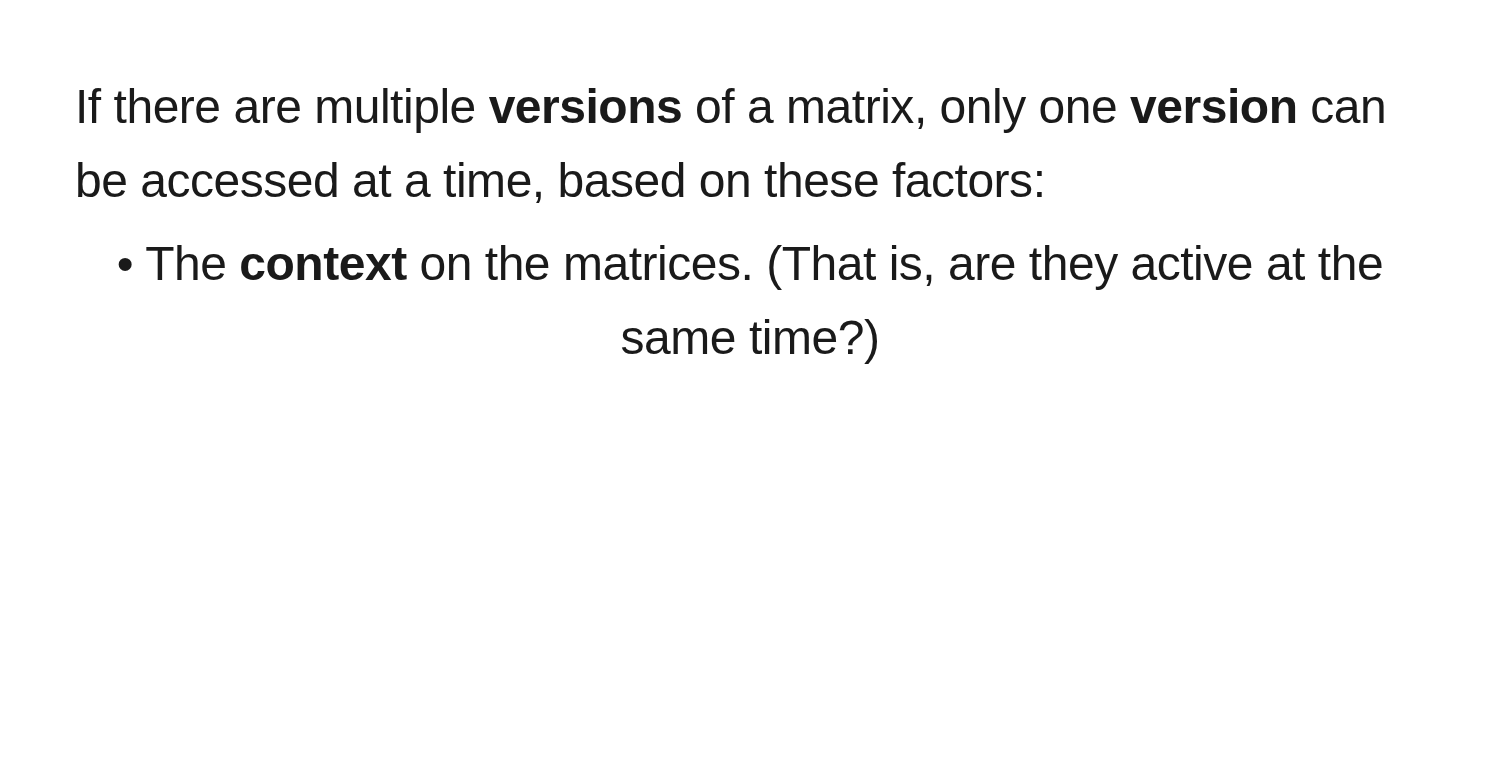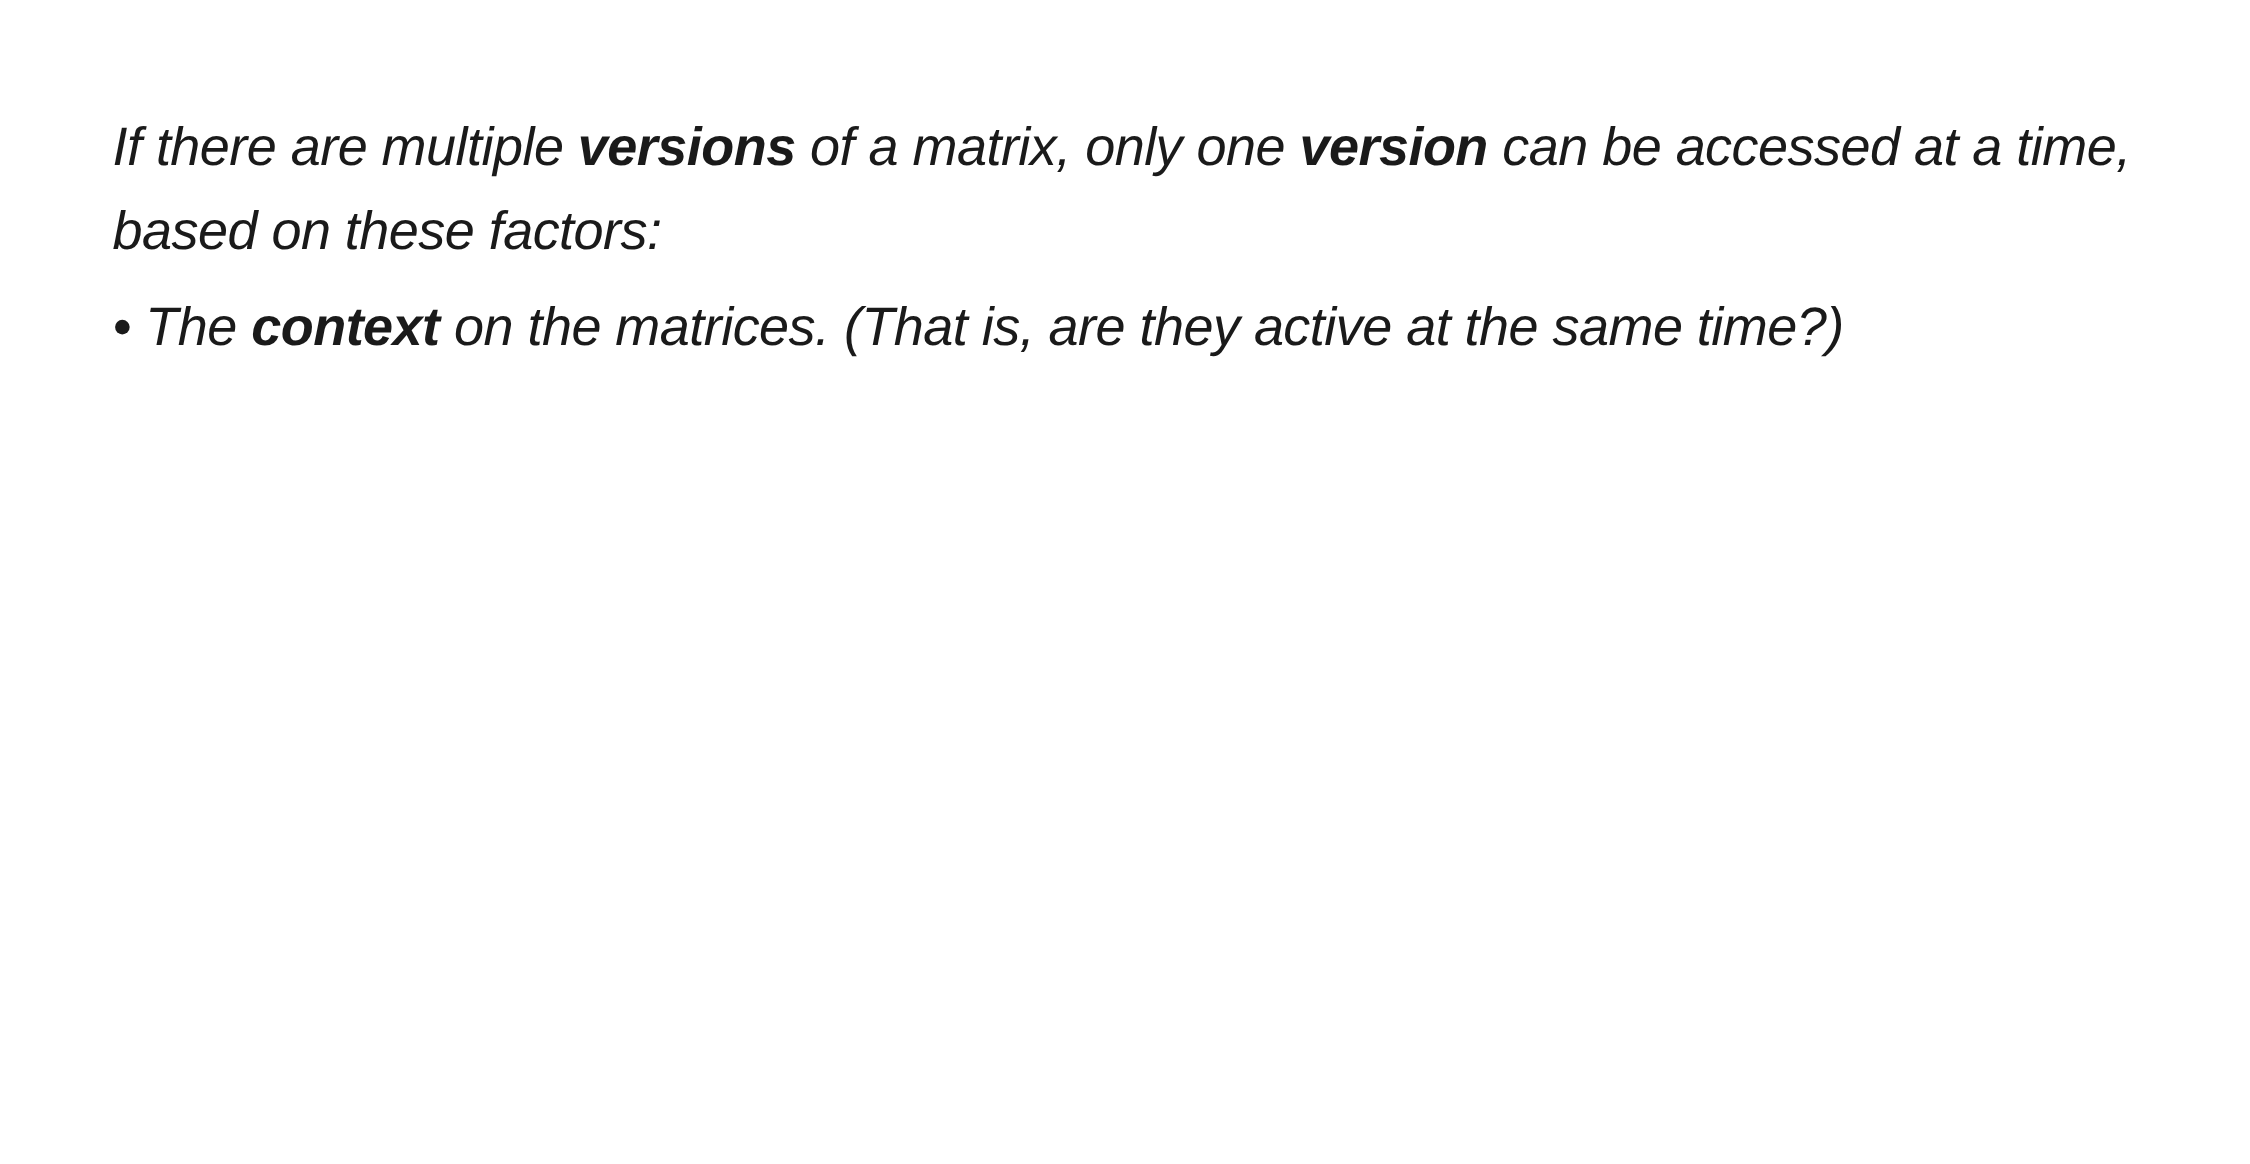--- a/index.html
+++ b/index.html
@@ -9,33 +9,33 @@
     }
     body {
       font-family: -apple-system, BlinkMacSystemFont, "Segoe UI", Helvetica, Arial, sans-serif;
       background: #ffffff;
       width: 1500px;
       height: 776px;
       padding: 70px 75px;
       color: #1a1a1a;
     }
     .content {
-      font-size: 36px;
+      font-size: 48px;
       line-height: 1.55;
       letter-spacing: -0.01em;
-      font-style: italic;
     }
     .intro {
       margin-bottom: 8px;
     }
     .list {
       list-style: none;
     }
     .list-item {
       position: relative;
+      text-align: center;
     }
     .bold {
       font-weight: 700;
     }
   </style>
 </head>
 <body>
 
 <div class="content">
   <p class="intro">

